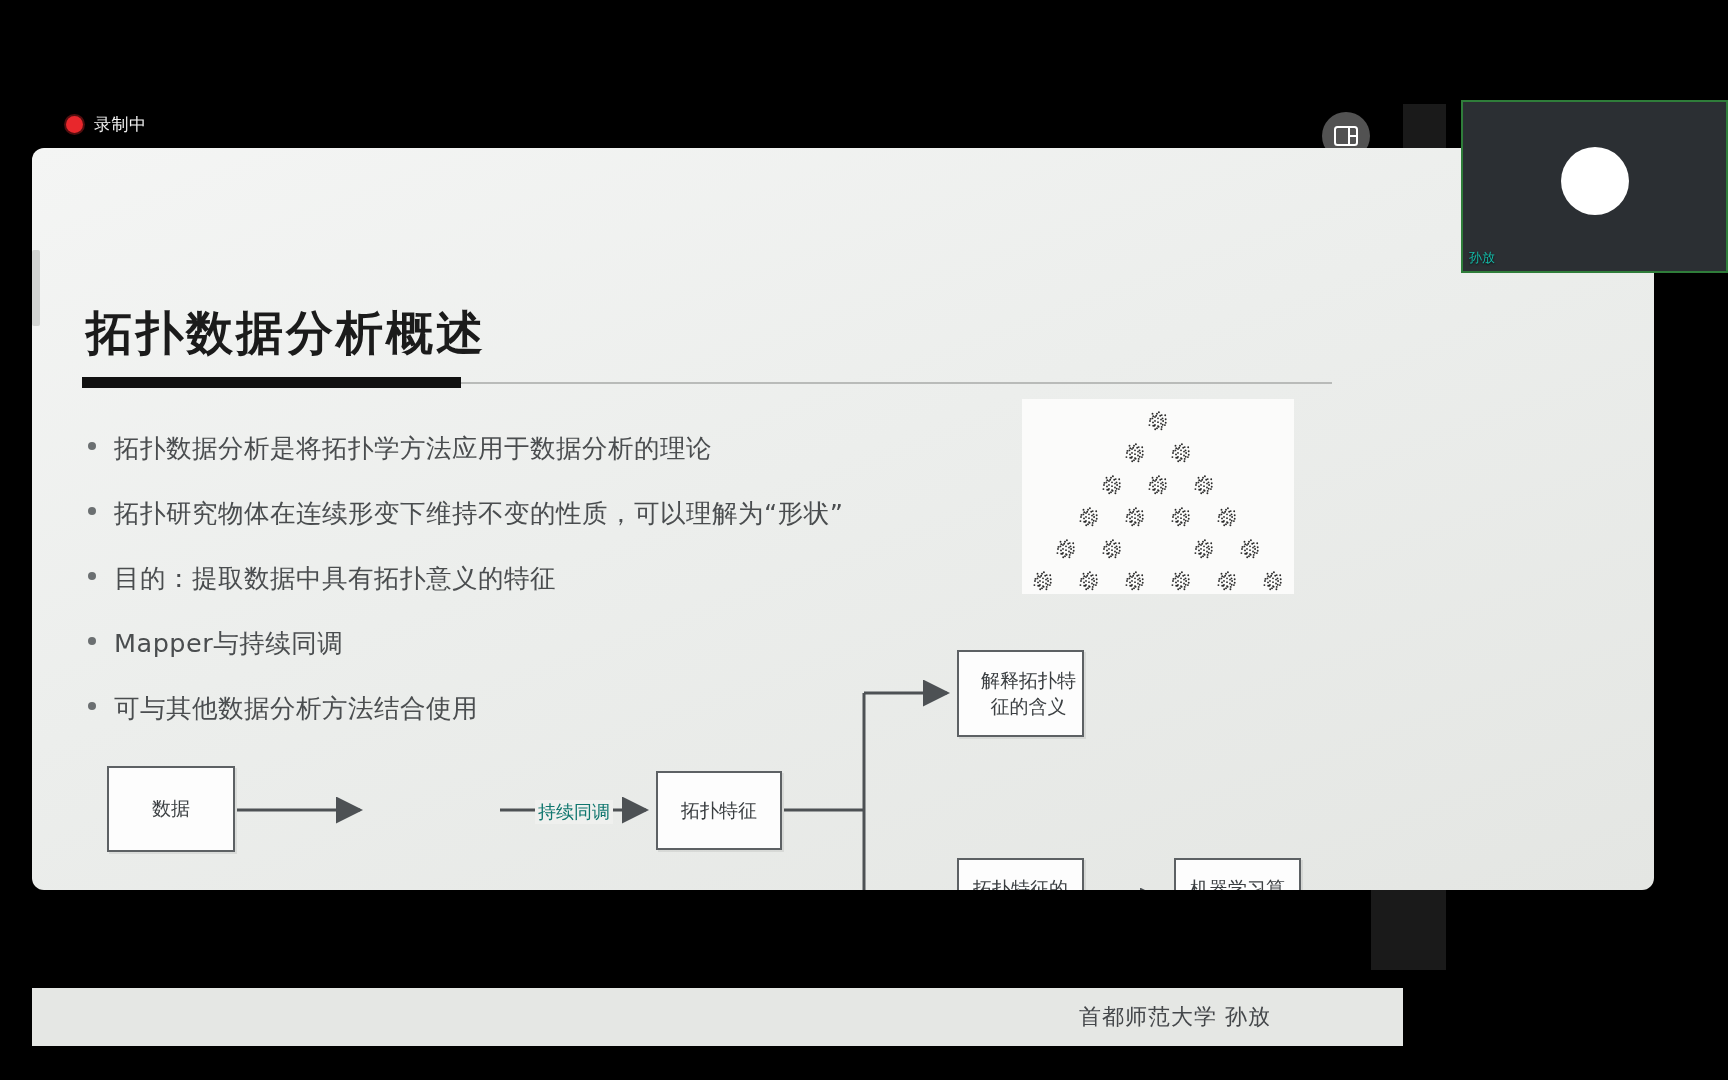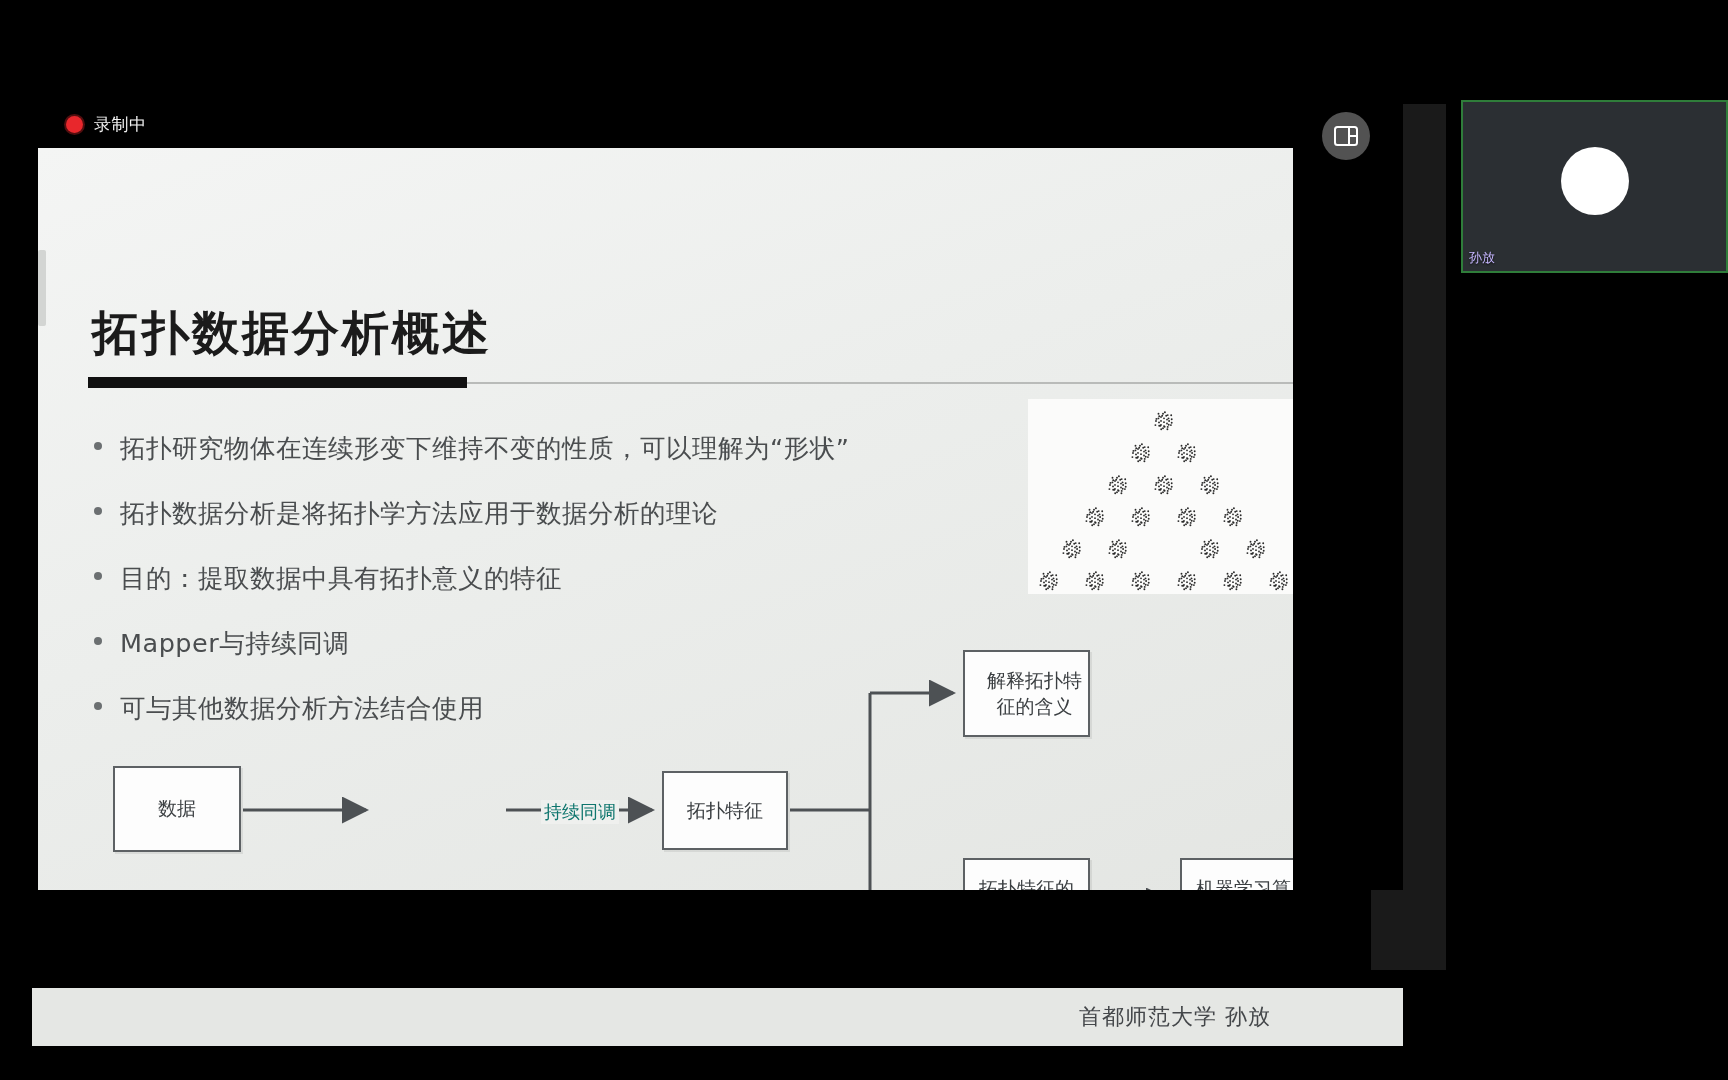--- a/index.html
+++ b/index.html
@@ -46,24 +46,25 @@
     position: absolute; right: 33px; top: 8px;
     width: 48px; height: 48px; border-radius: 50%;
     background: rgba(255,255,255,0.32);
     display: flex; align-items: center; justify-content: center;
     cursor: pointer;
   }
   #layout-btn svg { display: block; }
 
   
   #slide {
-    position: absolute; left: 6px; top: 44px;
-    width: 1255px; height: 742px;
+    position: absolute; left: 0; top: 44px;
+    width: 1622px; height: 742px;
     background: linear-gradient(160deg,#f4f5f4 0%, #eceeec 45%, #e4e6e3 100%);
     overflow: hidden;
+    border-radius: 12px;
   }
   
   #slide-edge-tab {
     position: absolute; left: 0px; top: 102px;
     width: 8px; height: 76px; background: #d3d5d3;
     border-radius: 2px;
   }
 
   #slide-title {
     position: absolute; left: 54px; top: 185px;
@@ -162,21 +163,21 @@
     overflow: hidden;
   }
   #thumb-avatar {
     position: absolute; left: 50%; top: 47%;
     transform: translate(-50%,-50%);
     width: 68px; height: 68px; border-radius: 50%;
     background: #ffffff;
   }
   #thumb-name {
     position: absolute; left: 6px; bottom: 4px;
-    color: #c4b5fd; font-size: 13px;
+    color: #14b8a6; font-size: 13px;
     font-family: "DejaVu Sans", sans-serif;
     text-shadow: 0 1px 2px rgba(0,0,0,0.8);
   }
 </style>
 </head>
 <body>
 
 <div id="app">
 
   <div id="stage-shelf"></div>
@@ -204,25 +205,25 @@
 
       <div id="slide-edge-tab"></div>
 
       <div id="slide-title">拓扑数据分析概述</div>
       <div id="title-rule-thick"></div>
       <div id="title-rule-thin"></div>
 
       <div id="bullets">
         <div class="bullet">
           <span class="dot"></span>
-          <span>拓扑研究物体在连续形变下维持不变的性质，可以理解为“形状”</span>
+          <span>拓扑数据分析是将拓扑学方法应用于数据分析的理论</span>
         </div>
         <div class="bullet">
           <span class="dot"></span>
-          <span>拓扑数据分析是将拓扑学方法应用于数据分析的理论</span>
+          <span>拓扑研究物体在连续形变下维持不变的性质，可以理解为“形状”</span>
         </div>
         <div class="bullet">
           <span class="dot"></span>
           <span>目的：提取数据中具有拓扑意义的特征</span>
         </div>
         <div class="bullet">
           <span class="dot"></span>
           <span>Mapper与持续同调</span>
         </div>
         <div class="bullet">

